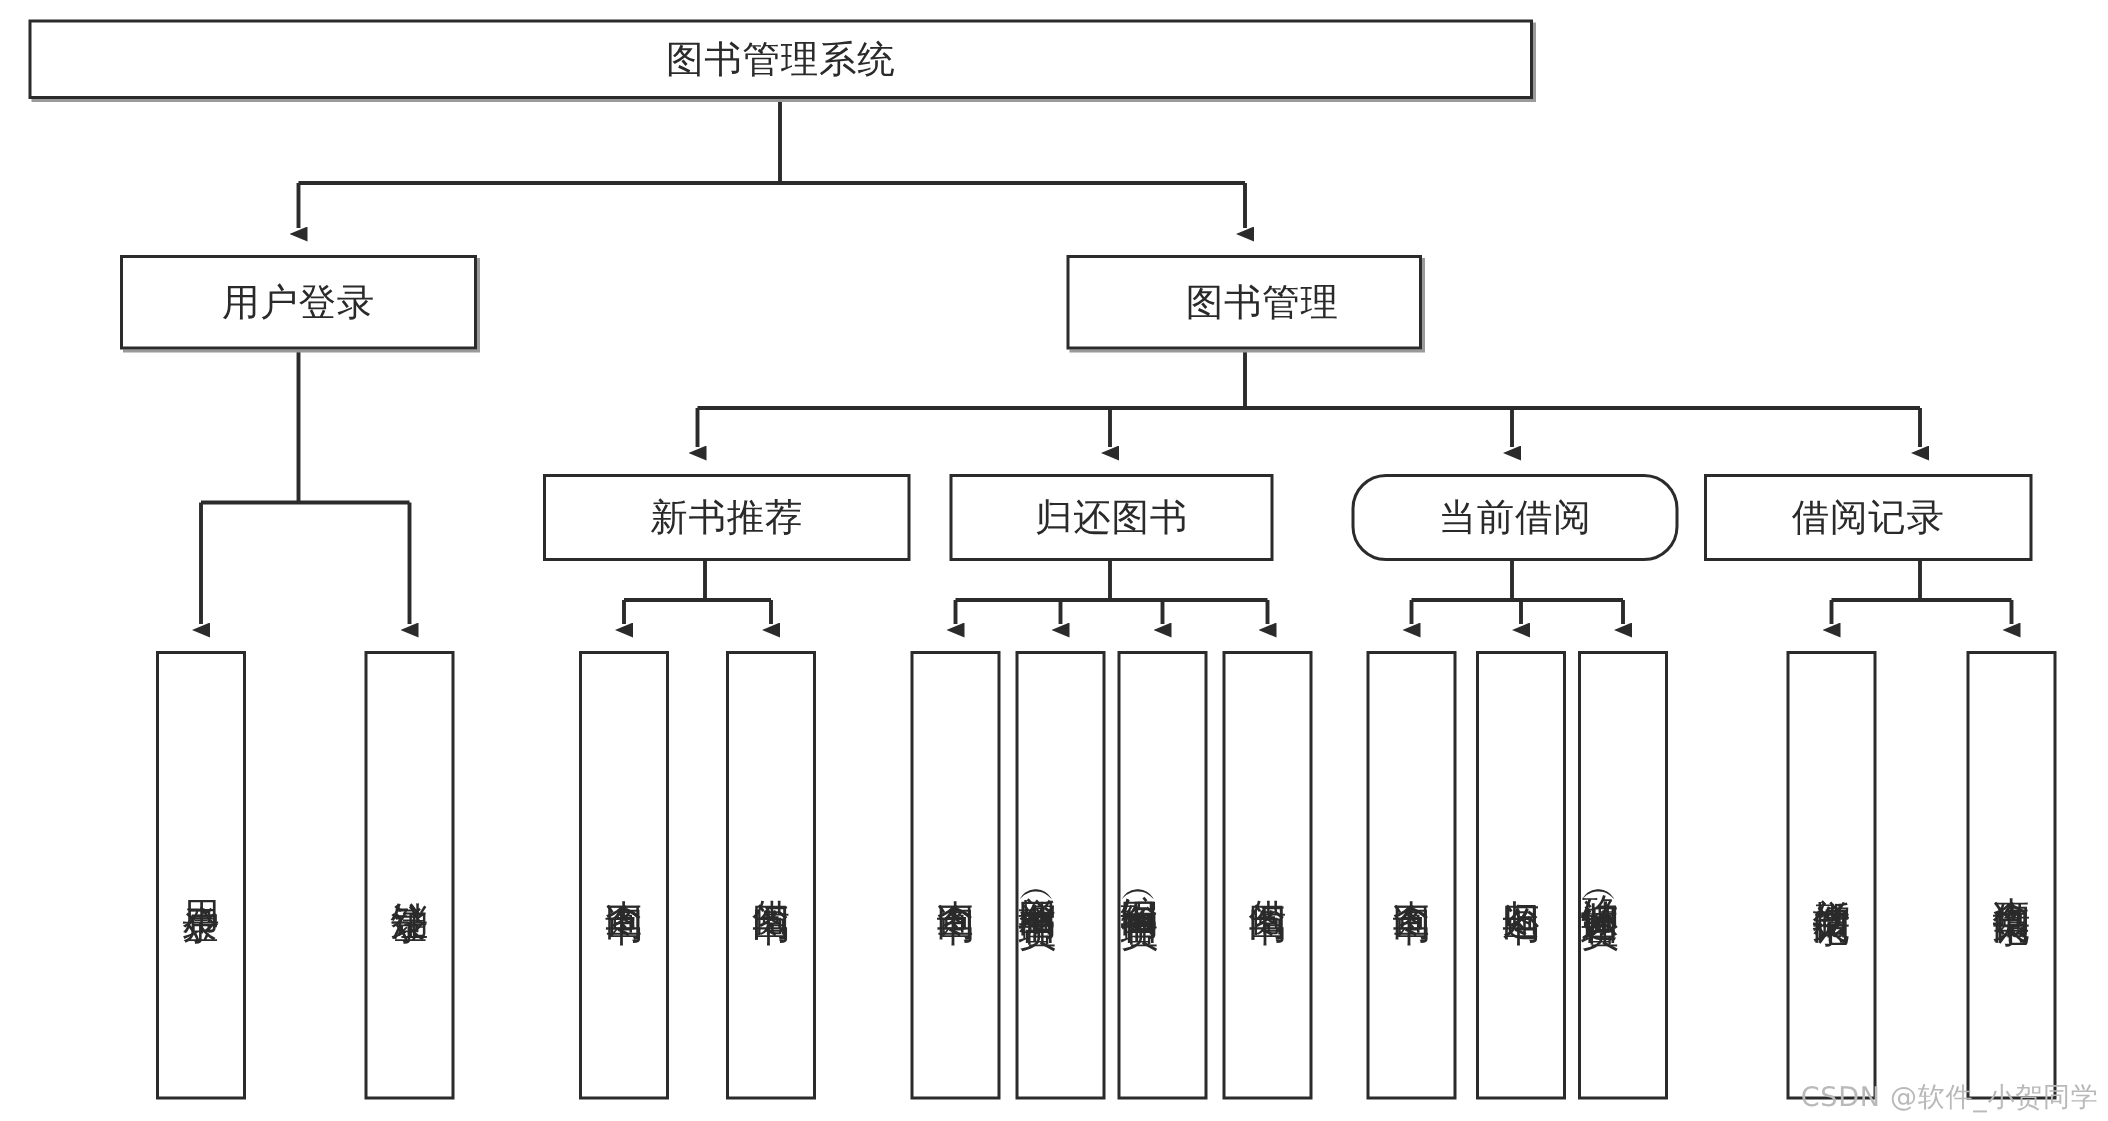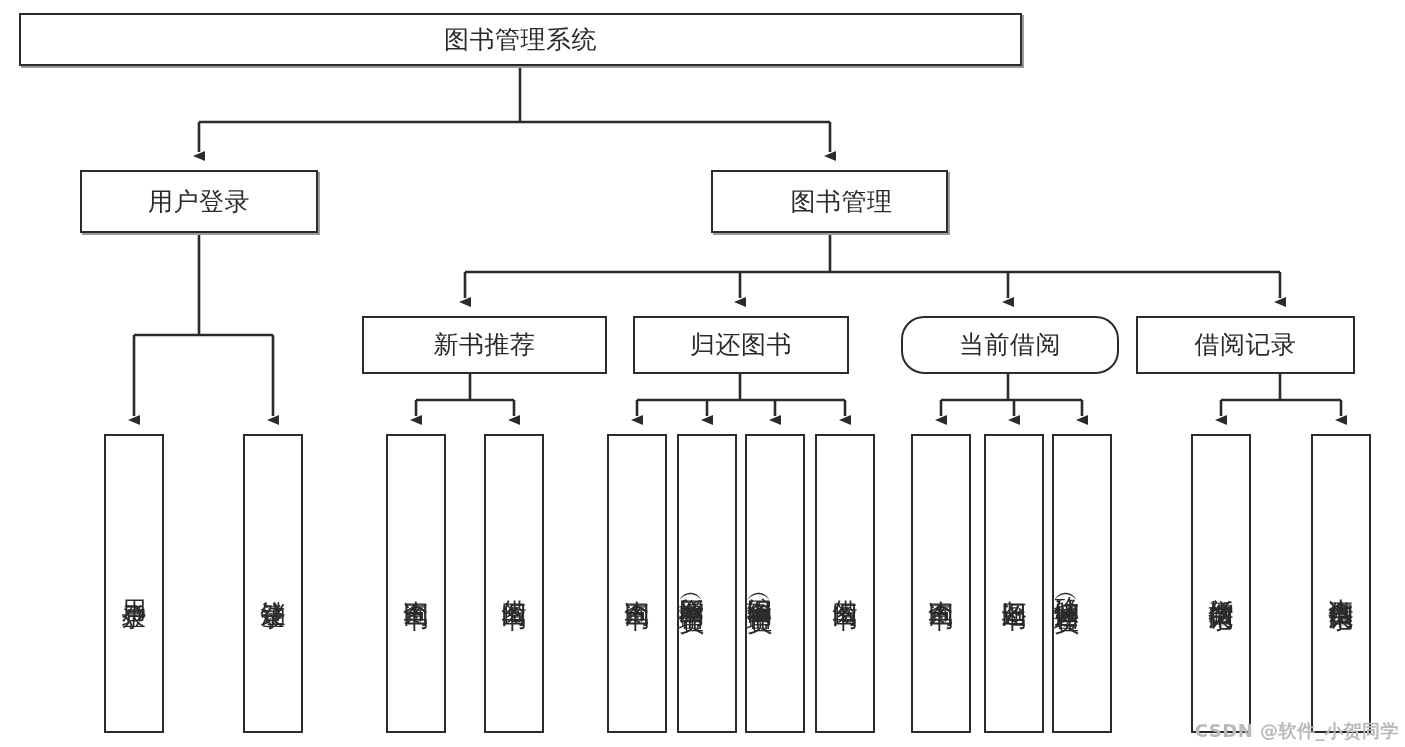--- a/index.html
+++ b/index.html
@@ -65,21 +65,20 @@
   }
   .watermark {
     position: absolute;
     right: 6px;
     bottom: 4px;
     font-size: 18px;
     color: #b9b9b9;
     z-index: 8;
     white-space: nowrap;
     letter-spacing: 0.5px;
-    font-weight: bold;
   }
 </style>
 </head>
 <body>
 
 <div id="canvas">
 
   <svg class="diagram" viewBox="0 0 1405 747" xmlns="http://www.w3.org/2000/svg">
     <defs>
       <marker id="arrow" markerWidth="10" markerHeight="12" refX="1" refY="6" orient="auto" markerUnits="userSpaceOnUse">

